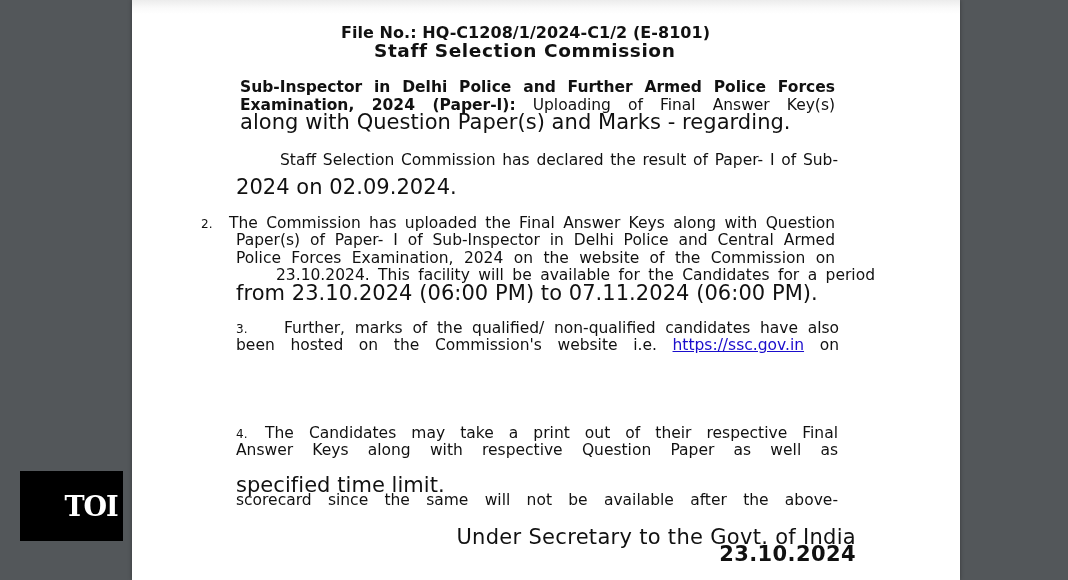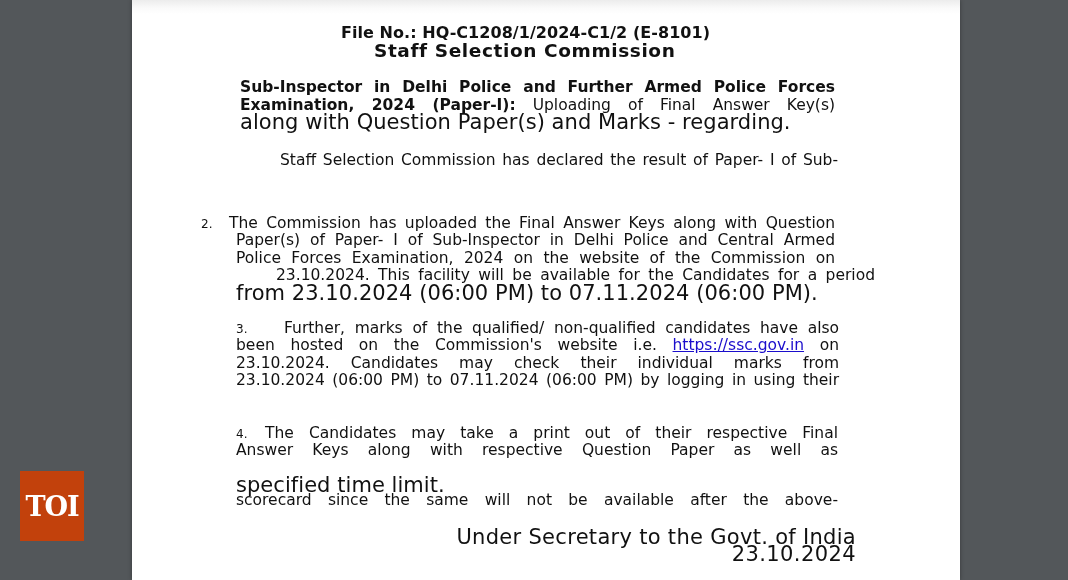--- a/index.html
+++ b/index.html
@@ -23,60 +23,60 @@
     }
     .bold { font-weight: bold; }
     .just {
       position: absolute; color: #111; font-size: 15.5px; line-height: 17.5px;
       text-align: justify; text-align-last: justify; white-space: normal;
     }
     a.link { color: #1a0dcc; text-decoration: underline; }
     .num { font-size: 12px; }
     .toi {
       position: absolute; left: 20px; top: 471px; width: 64px; height: 70px;
-      background: #c2410c; color: #fff;
+      background: #000000; color: #fff;
       font-family: "DejaVu Serif", serif; font-weight: bold; font-size: 27px;
       display: flex; align-items: center; justify-content: center;
       letter-spacing: -1px;
+      padding-left: 39px;
     }
   </style>
 </head>
 <body>
 
 <div class="page">
 
   <div class="line bold" style="left:209px; top:24px; font-size:16px;">File  No.: HQ-C1208/1/2024-C1/2 (E-8101)</div>
   <div class="line bold" style="left:242px; top:41px; font-size:18.5px; line-height:20px; letter-spacing:0.6px;">Staff Selection Commission</div>
 
   <div class="just" style="left:108px; top:79px; width:595px; font-weight:bold;">Sub-Inspector in Delhi Police and  Further  Armed  Police Forces</div>
   <div class="just" style="left:108px; top:97px; width:595px;">
     <span class="bold">Examination, 2024 (Paper-I):</span><span> Uploading of Final Answer Key(s)</span>
   </div>
   <div class="line" style="left:108px; top:114px;">along with Question Paper(s) and Marks - regarding.</div>
 
   <div class="just" style="left:148px; top:145px; width:558px;margin-top:7px;">Staff Selection Commission has declared the result of  Paper- I of Sub-</div>
+  <div class="line" style="left:104px; top:179px;">2024 on 02.09.2024.</div>
 
   <div class="line num" style="left:69px; top:216px;">2.</div>
   <div class="just" style="left:97px; top:215px; width:606px;">The Commission has uploaded the Final Answer Keys along with Question</div>
   <div class="just" style="left:104px; top:232px; width:599px;">Paper(s) of Paper- I of Sub-Inspector in Delhi Police and Central Armed</div>
   <div class="just" style="left:104px; top:250px; width:599px;">Police Forces Examination, 2024 on the website of the Commission on</div>
   <div class="just" style="left:104px; top:267px; width:599px;margin-left:40px;">23.10.2024. This facility will be available for the Candidates for a period</div>
   <div class="line" style="left:104px; top:285px;">from 23.10.2024 (06:00 PM) to 07.11.2024 (06:00 PM).</div>
 
   <div class="line num" style="left:104px; top:321px;">3.</div>
   <div class="just" style="left:152px; top:320px; width:555px;">Further, marks of the qualified/  non-qualified candidates have also</div>
   <div class="just" style="left:104px; top:337px; width:603px;">
     <span>been hosted on the Commission's website i.e. </span><a class="link" href="#">https://ssc.gov.in</a><span> on</span>
   </div>
-  <div class="just" style="left:104px; top:355px; width:603px;">23.10.2024.  Candidates  may  check  their  individual  marks  from</div>
-  <div class="just" style="left:104px; top:372px; width:603px;">23.10.2024 (06:00 PM) to 07.11.2024 (06:00  PM)  by  logging  in  using their</div>
 
   <div class="line num" style="left:104px; top:426px;">4.</div>
   <div class="just" style="left:133px; top:425px; width:573px;">The Candidates may take a print out of their respective Final</div>
   <div class="just" style="left:104px; top:442px; width:602px;">Answer Keys along with respective Question Paper as well as</div>
   <div class="just" style="left:104px; top:460px; width:602px;margin-top:32px;">scorecard since the same will not be available after the above-</div>
   <div class="line" style="left:104px; top:477px;">specified time limit.</div>
 
   <div class="line" style="right:104px; top:529px; text-align:right; letter-spacing:0.3px;margin-left:32px;">Under Secretary to the Govt. of India</div>
-  <div class="line" style="right:104px; top:546px; text-align:right; letter-spacing:0.4px;">23.10.2024</div>
+  <div class="line" style="right:104px; top:546px; text-align:right; letter-spacing:0.4px;font-weight:bold;">23.10.2024</div>
 </div>
 
 <div class="toi">TOI</div>
 
 </body></html>

